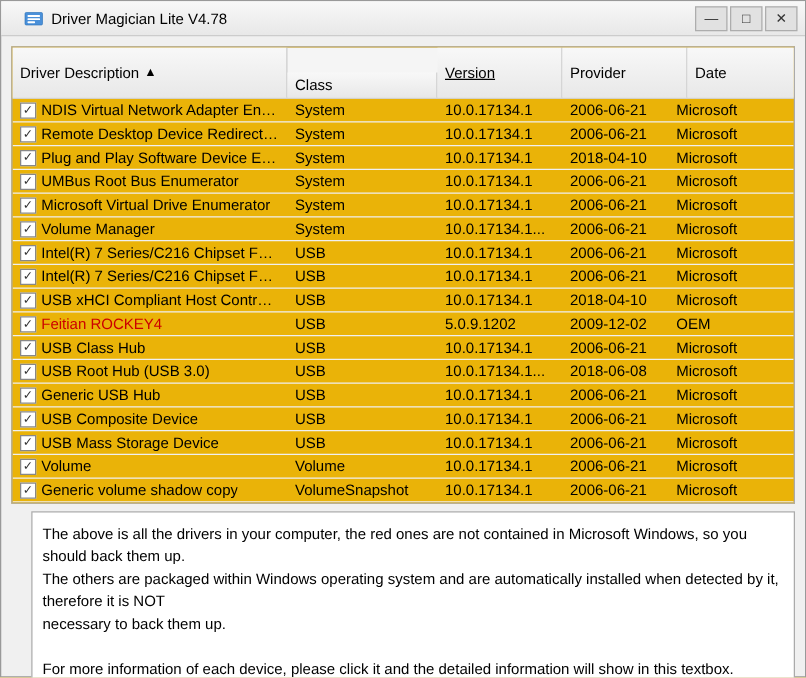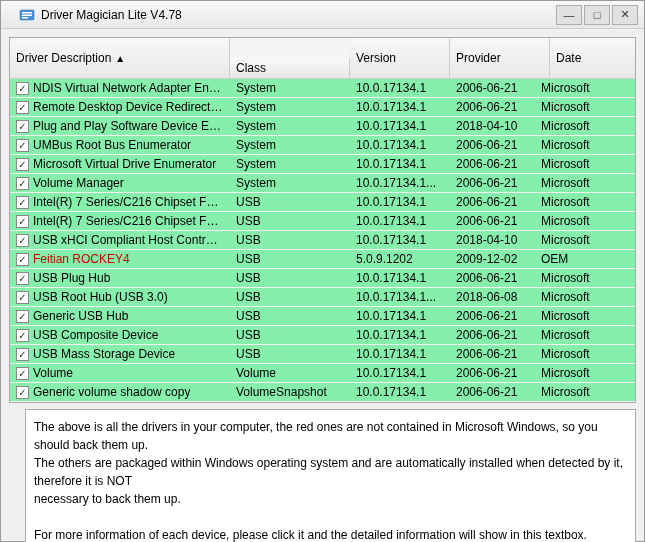--- a/index.html
+++ b/index.html
@@ -63,21 +63,21 @@
     .content {
       flex: 1;
       display: flex;
       flex-direction: column;
       padding: 8px;
       gap: 6px;
     }
     .table-container {
       flex: 1;
       border: 1px solid #aaa;
-      background: #86efac;
+      background: #eab308;
       overflow: hidden;
       display: flex;
       flex-direction: column;
     }
     .table-header {
       display: flex;
       background: #f5f5f5;
       border-bottom: 1px solid #ccc;
       min-height: 22px;
     }
@@ -87,21 +87,21 @@
       font-size: 12px;
       color: #000;
       display: flex;
       align-items: center;
       user-select: none;
       background: linear-gradient(to bottom, #f8f8f8, #e8e8e8);
     }
     .th:last-child { border-right: none; }
     .th-driver { width: 220px; flex-shrink: 0; }
     .th-class { width: 120px; flex-shrink: 0; margin-top: 20px; }
-    .th-version { width: 100px; flex-shrink: 0; }
+    .th-version { width: 100px; flex-shrink: 0; text-decoration: underline; }
     .th-date { width: 85px; flex-shrink: 0; }
     .th-provider { flex: 1; }
     .sort-arrow { margin-left: 4px; font-size: 10px; }
     .table-scroll {
       flex: 1;
       overflow-y: auto;
       overflow-x: auto;
     }
     .table-scroll::-webkit-scrollbar { width: 14px; height: 14px; }
     .table-scroll::-webkit-scrollbar-track { background: #f0f0f0; border: 1px solid #d0d0d0; }
@@ -307,21 +307,21 @@
               <span class="driver-name driver-red">Feitian ROCKEY4</span>
             </div>
             <div class="td td-class">USB</div>
             <div class="td td-version">5.0.9.1202</div>
             <div class="td td-date">2009-12-02</div>
             <div class="td td-provider">OEM</div>
           </div>
           <div class="table-row">
             <div class="td td-driver">
               <div class="checkbox">✓</div>
-              <span class="driver-name">USB Plug Hub</span>
+              <span class="driver-name">USB Class Hub</span>
             </div>
             <div class="td td-class">USB</div>
             <div class="td td-version">10.0.17134.1</div>
             <div class="td td-date">2006-06-21</div>
             <div class="td td-provider">Microsoft</div>
           </div>
           <div class="table-row">
             <div class="td td-driver">
               <div class="checkbox">✓</div>
               <span class="driver-name">USB Root Hub (USB 3.0)</span>

